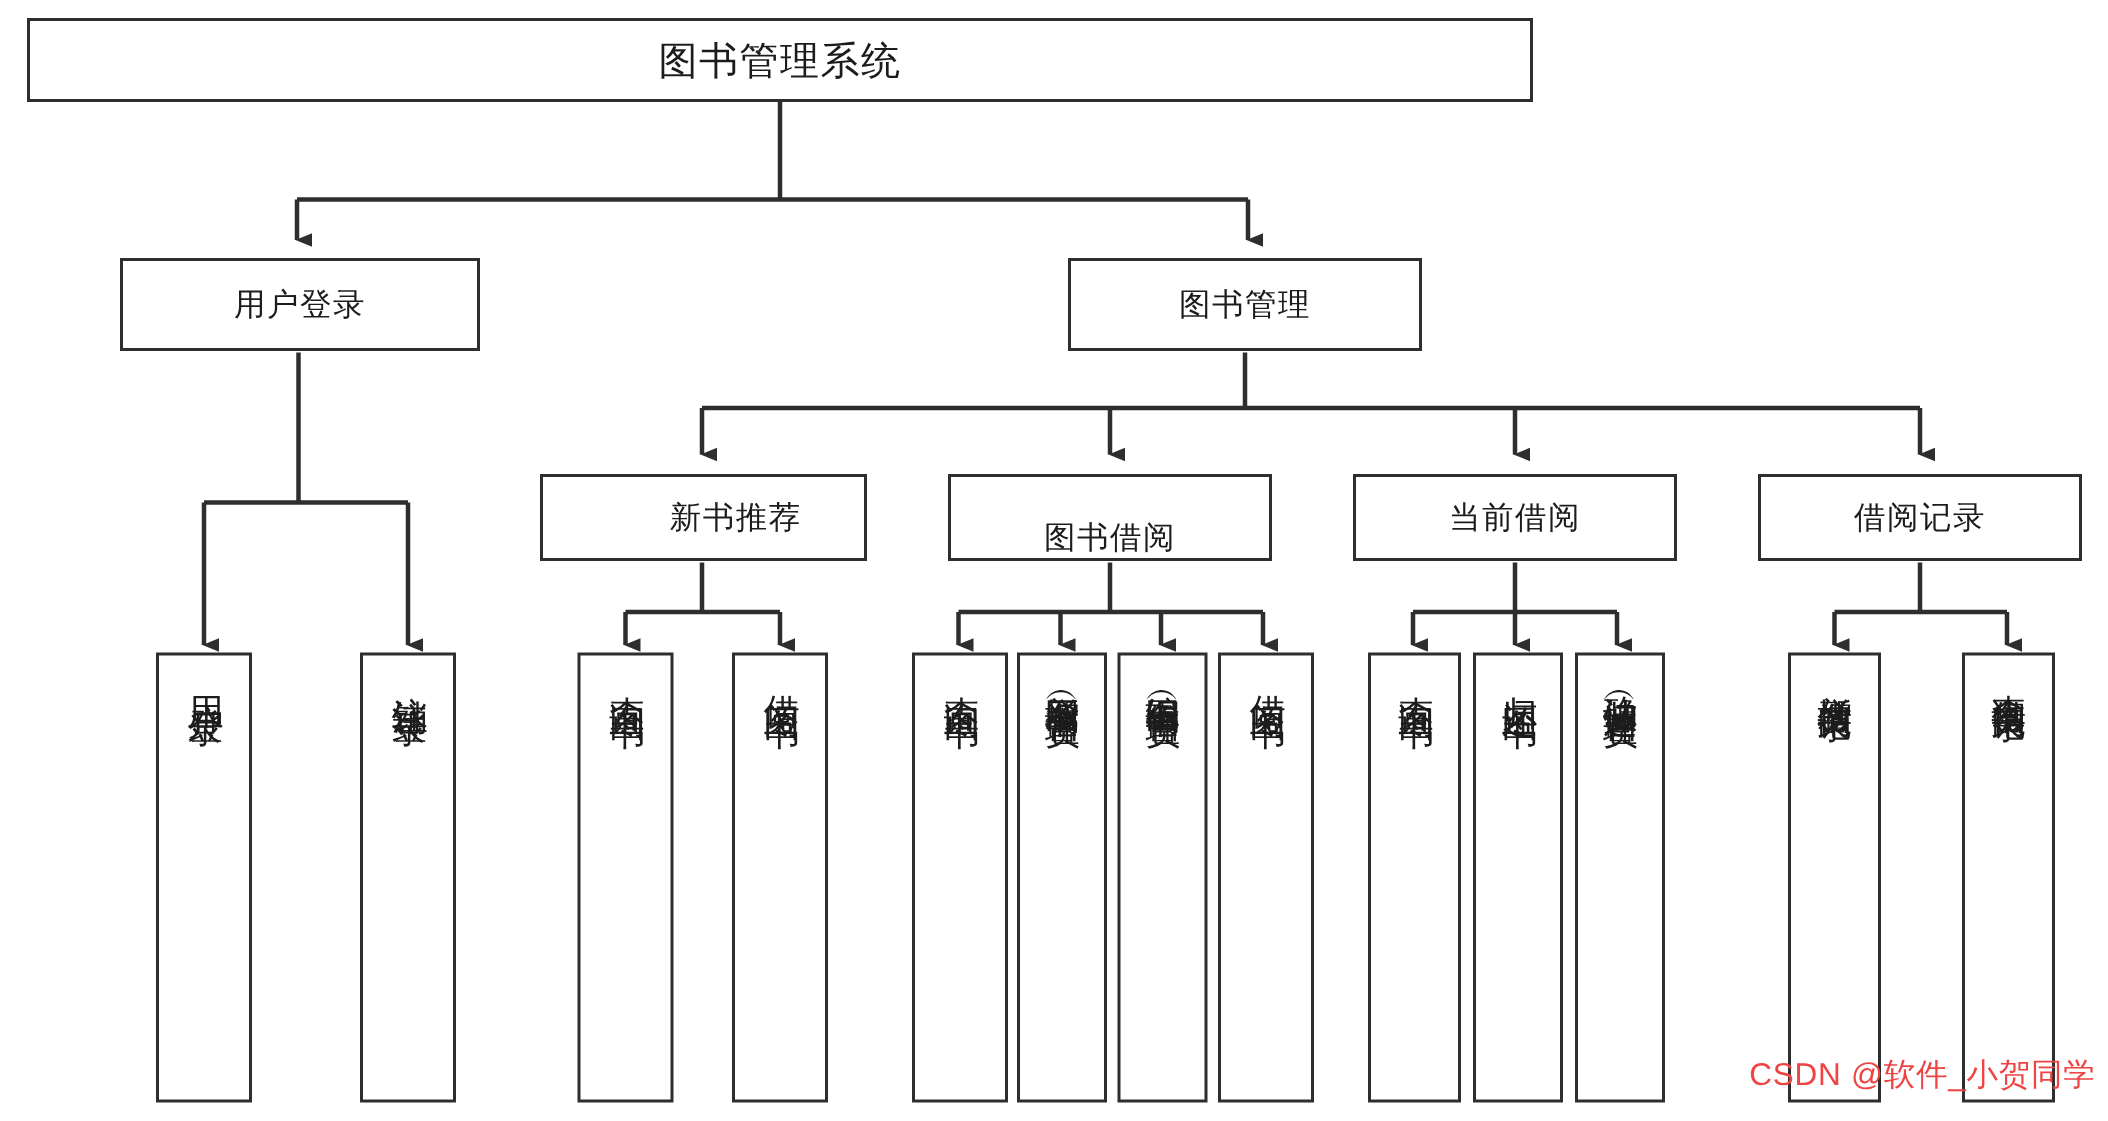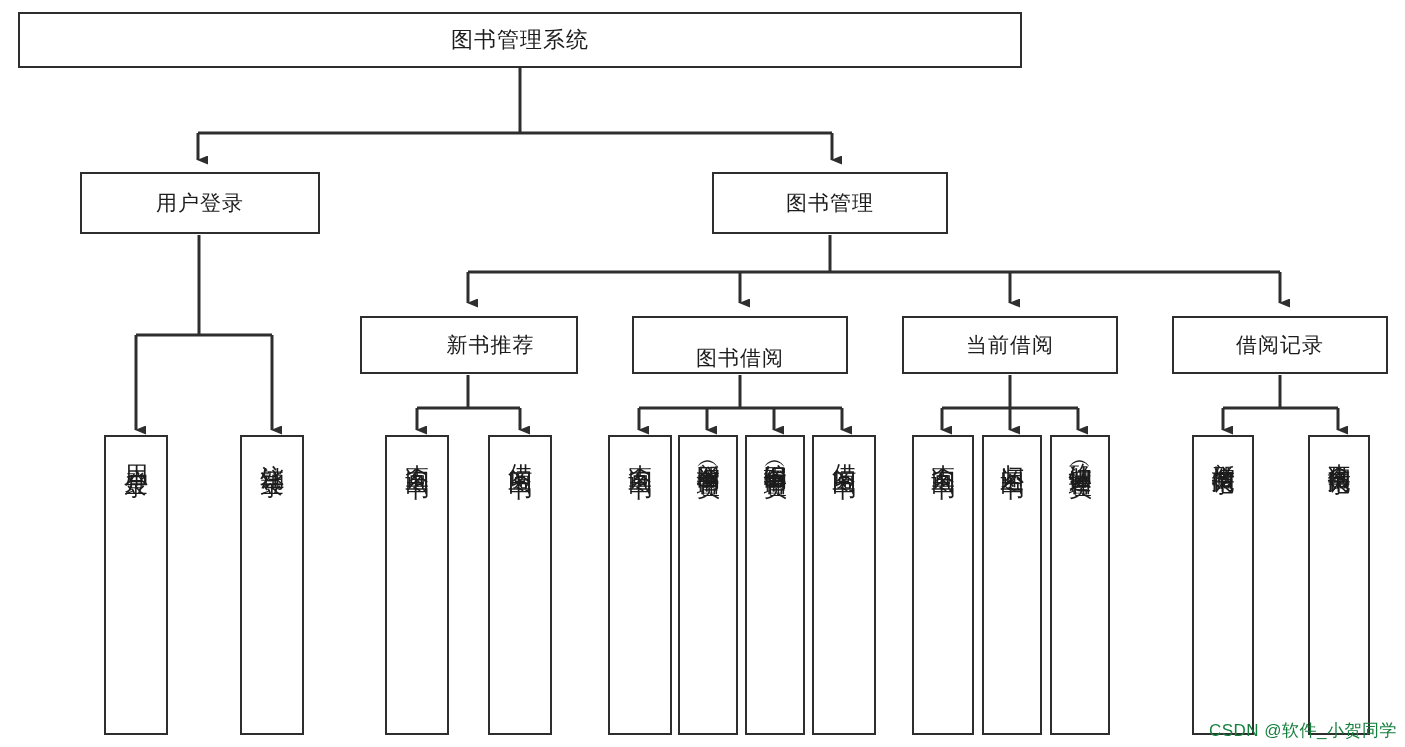--- a/index.html
+++ b/index.html
@@ -20,21 +20,21 @@
     border:2.5px solid #2e2e2e;
     display:flex;
     align-items:center;
     justify-content:center;
     color:#1c1c1c;
   }
   .node.h{
     font-size:21px;
     letter-spacing:1px;
   }
-  .node.root{ font-size:22px; }
+  .node.root{ font-size:26px; }
 
   
   .node.v{
     align-items:flex-start;
     justify-content:center;
     padding-top:8px;
   }
   .node.v .vtxt{
     writing-mode:vertical-rl;
     text-orientation:upright;
@@ -42,23 +42,23 @@
     line-height:1.02;
     letter-spacing:4px;
     white-space:nowrap;
     color:#1c1c1c;
   }
   .node.v.tall .vtxt{ font-size:23px; letter-spacing:2px; }
 
   .watermark{
     position:absolute;
     right:8px;
-    bottom:5px;
-    font-size:17px;
-    color:#15803d;
+    bottom:17px;
+    font-size:21px;
+    color:#ef4444;
     letter-spacing:0.5px;
     white-space:nowrap;
     pointer-events:none;
   }
 </style>
 </head>
 <body>
 
 <div id="stage">
 

